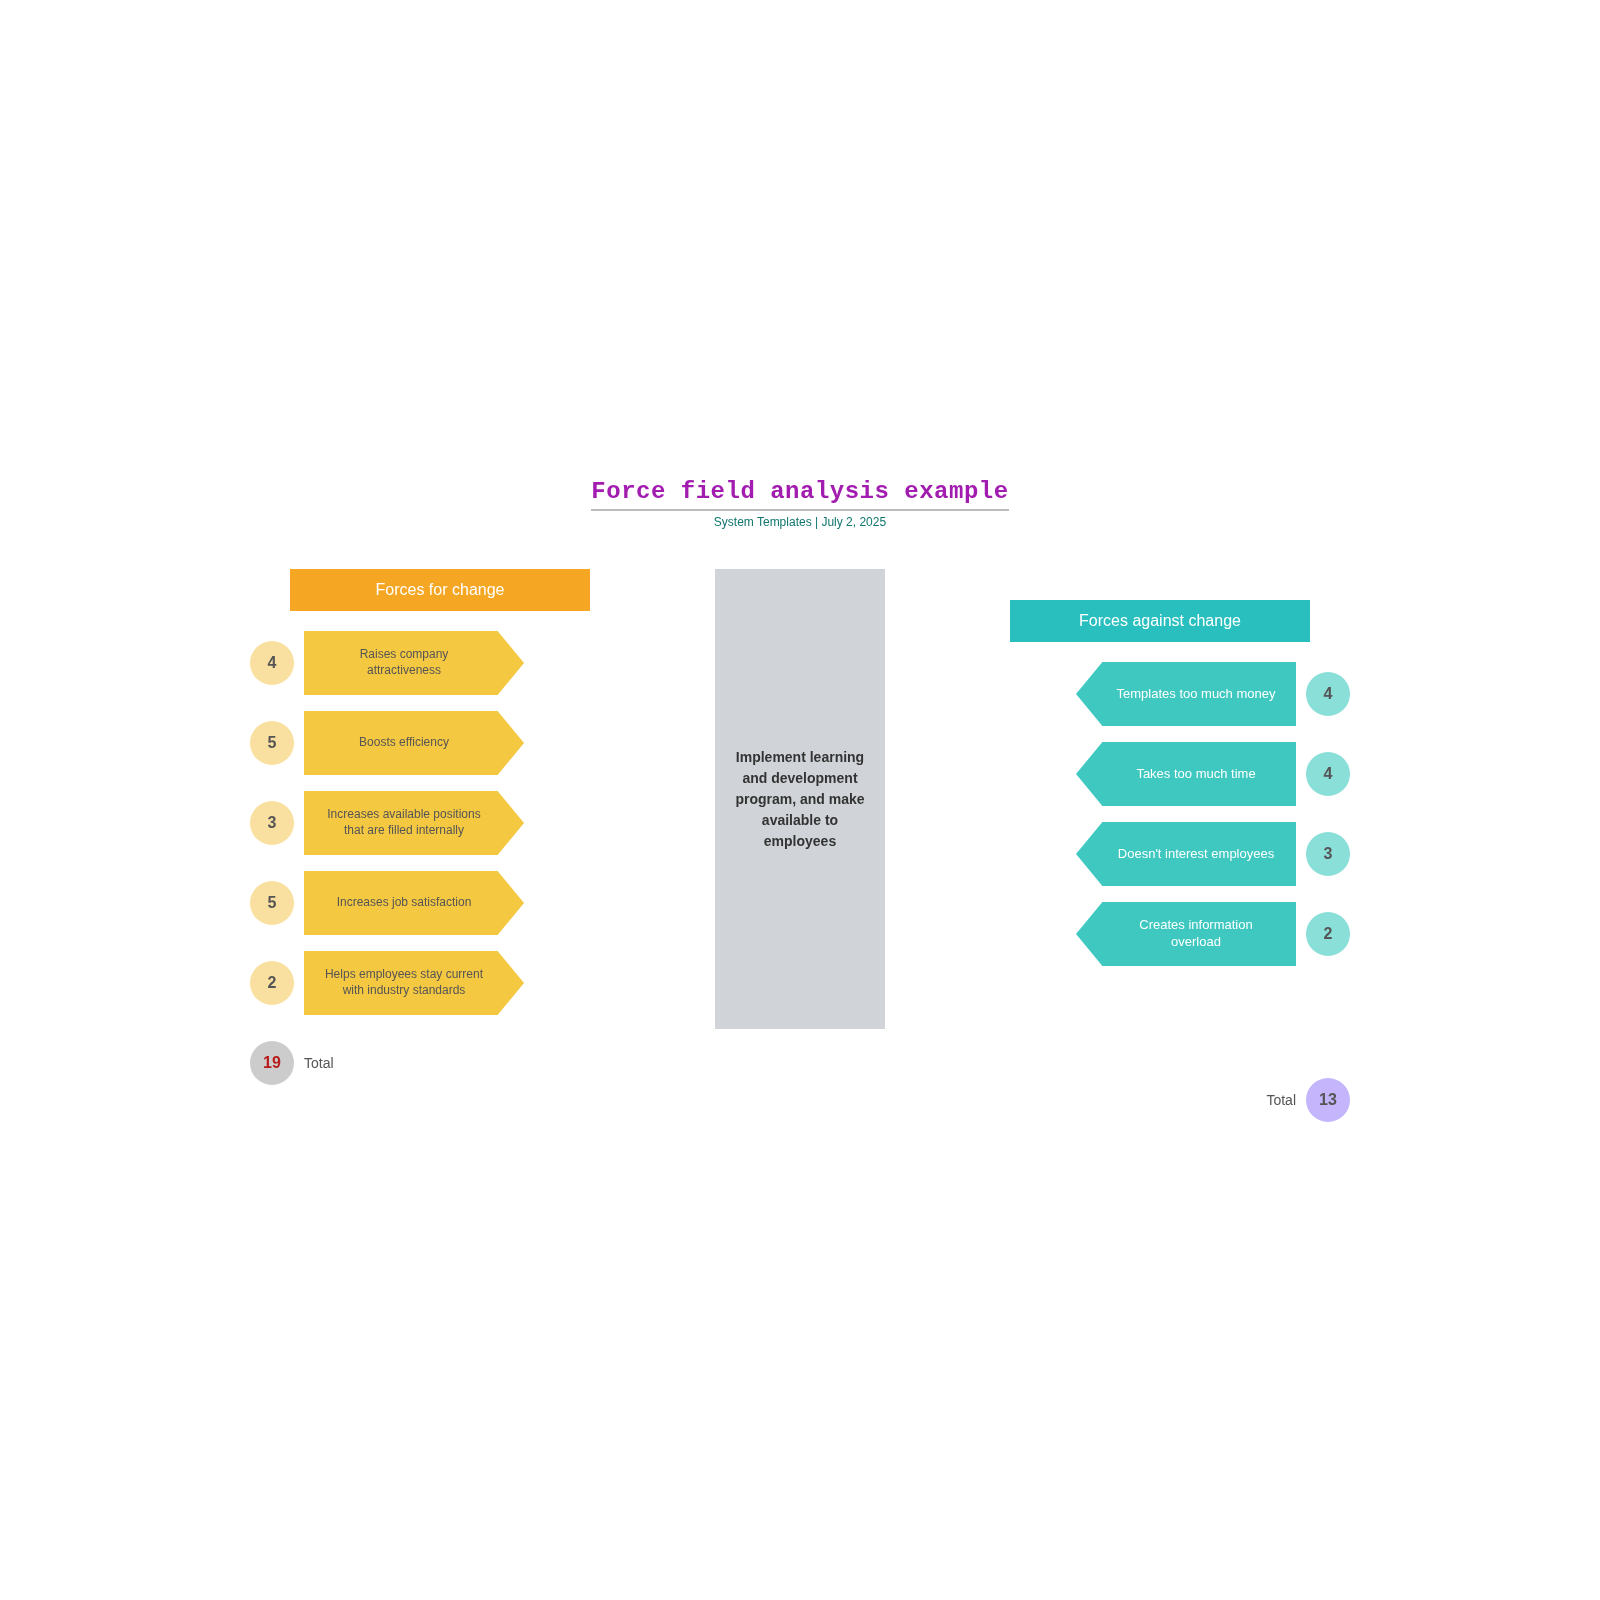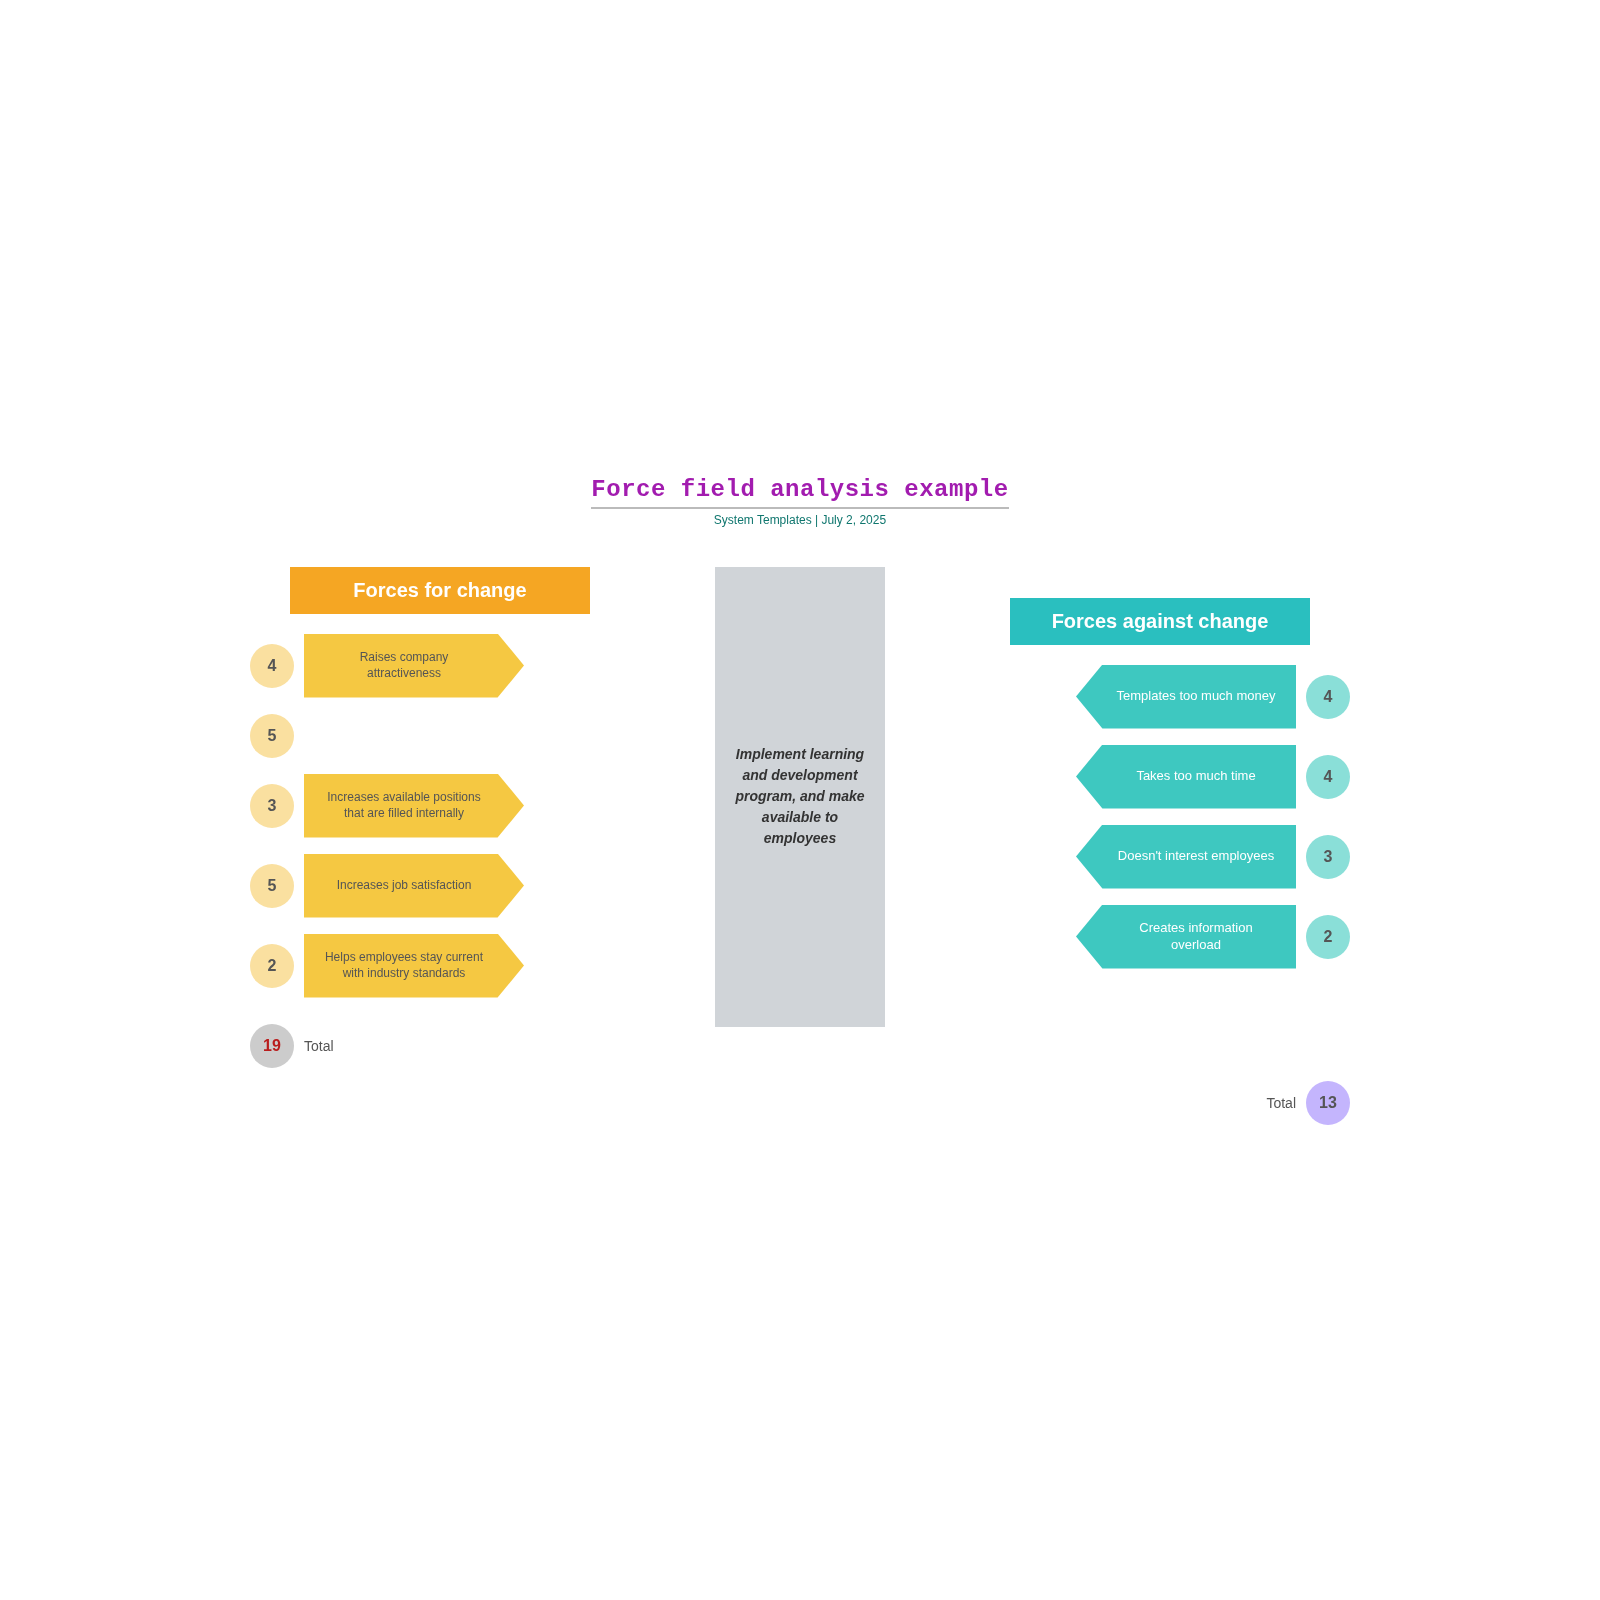--- a/index.html
+++ b/index.html
@@ -66,21 +66,20 @@
     }
 
     
     .center-section {
       width: 180px;
       display: flex;
       flex-direction: column;
       align-items: center;
       justify-content: center;
       flex-shrink: 0;
-      font-style: italic;
     }
 
     .center-box {
       background: #d0d4d8;
       width: 170px;
       padding: 30px 20px;
       text-align: center;
       font-size: 14px;
       font-weight: 700;
       color: #333;
@@ -90,22 +89,22 @@
       align-items: center;
       justify-content: center;
     }
 
     
     .section-header {
       width: 100%;
       max-width: 300px;
       padding: 12px 20px;
       text-align: center;
-      font-size: 20px;
-      font-weight: 700;
+      font-size: 16px;
+      font-weight: 400;
       color: white;
       margin-bottom: 20px;
     }
     .header-for-change {
       background: #F5A623;
       margin-left: 40px;
     }
     .header-against-change {
       background: #2ABFBF;
       margin-right: 40px;
@@ -231,20 +230,23 @@
         </div>
         <div class="arrow-for">
           <span>Raises company attractiveness</span>
         </div>
       </div>
 
       <div class="arrow-row">
         <div class="circle-badge badge-for">
           <span>5</span>
         </div>
+        <div class="arrow-for">
+          <span>Boosts efficiency</span>
+        </div>
       </div>
 
       <div class="arrow-row">
         <div class="circle-badge badge-for">
           <span>3</span>
         </div>
         <div class="arrow-for">
           <span>Increases available positions that are filled internally</span>
         </div>
       </div>

